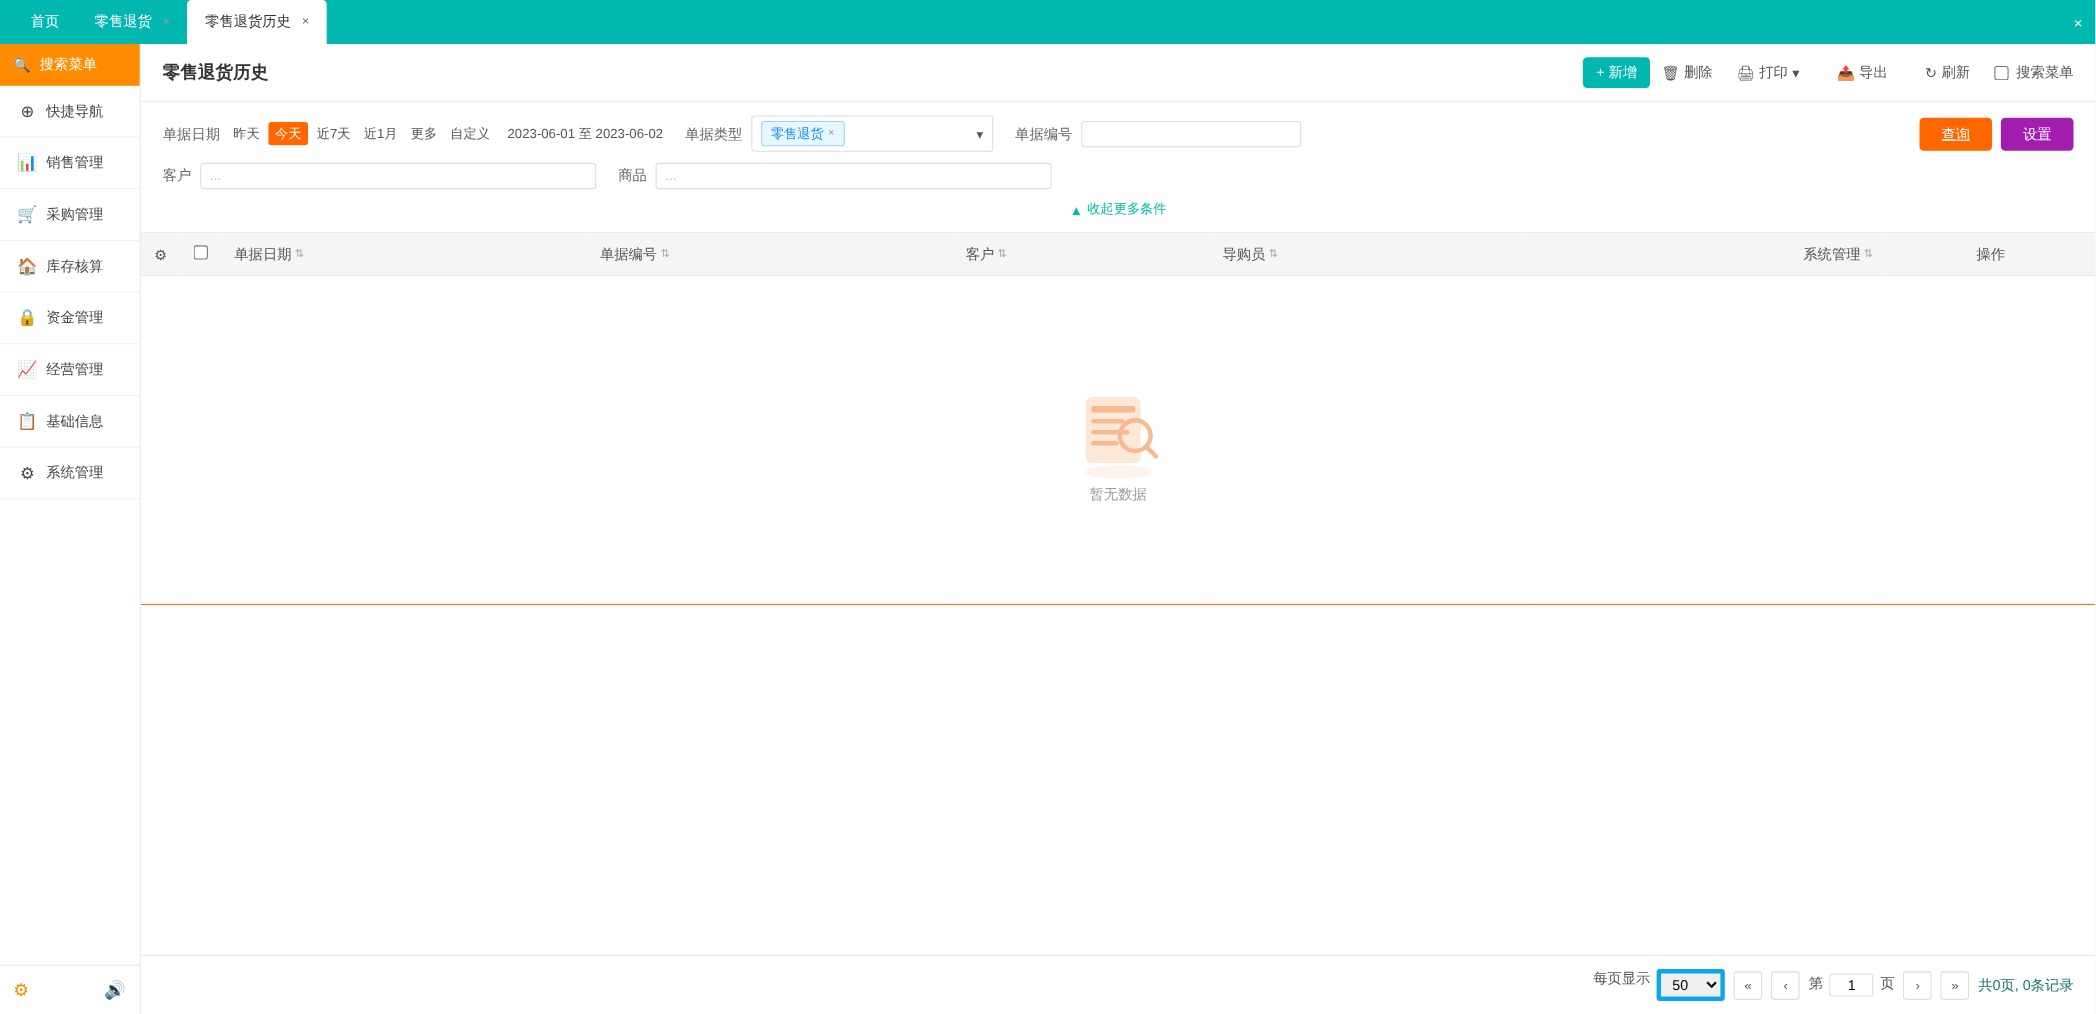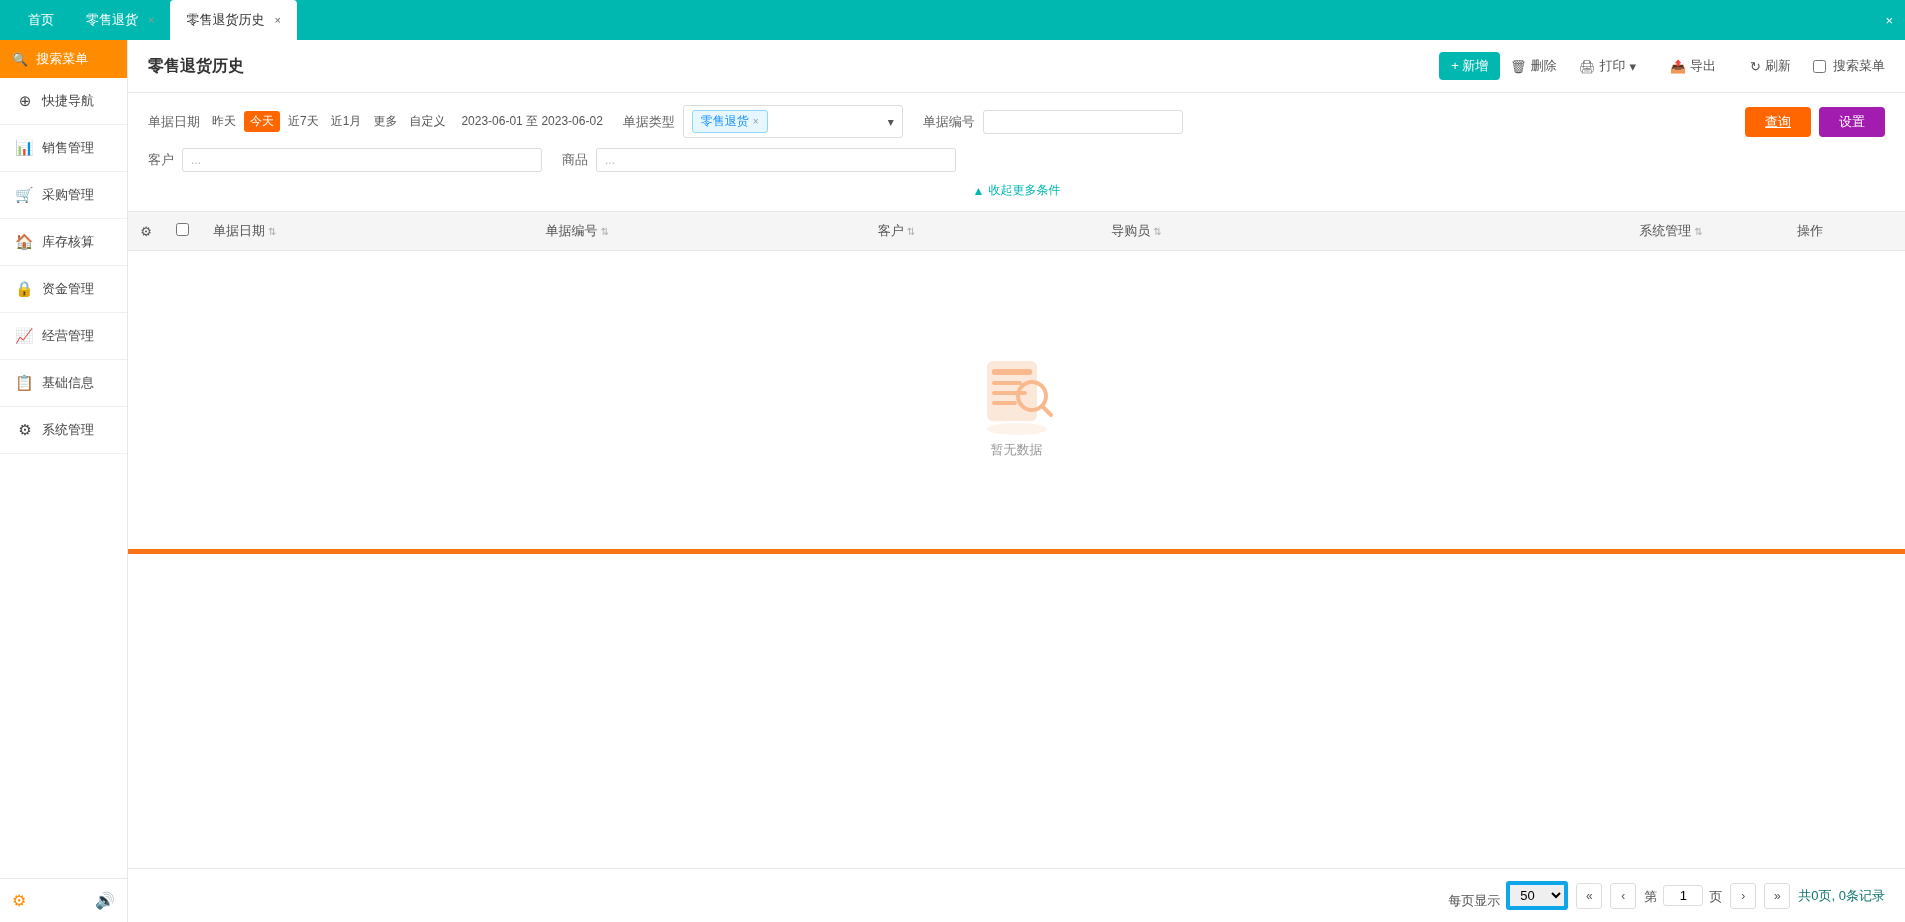--- a/index.html
+++ b/index.html
@@ -53,31 +53,31 @@
     .filter-tag { display: inline-flex; align-items: center; background: #e6f7ff; border: 1px solid #91d5ff; border-radius: 3px; padding: 2px 8px; font-size: 12px; color: #1890ff; gap: 4px; }
     .filter-tag-close { cursor: pointer; color: #999; font-size: 10px; }
     .filter-select { border: 1px solid #ddd; border-radius: 3px; padding: 4px 8px; font-size: 12px; color: #555; background: #fff; min-width: 200px; display: flex; align-items: center; justify-content: space-between; cursor: pointer; }
     .collapse-btn { display: flex; align-items: center; justify-content: center; gap: 4px; color: #00b8b0; font-size: 12px; cursor: pointer; margin-top: 4px; }
 
     
     .table-area { flex: 1; overflow: auto; background: #fff; margin: 0; }
     table { width: 100%; border-collapse: collapse; font-size: 13px; }
     thead { background: #f5f5f5; }
     th { padding: 10px 12px; text-align: left; border-bottom: 1px solid #e8e8e8; color: #555; font-weight: 500; white-space: nowrap; }
-    td { padding: 10px 12px; border-bottom: 5px solid #f97316; color: #333; }
+    td { padding: 10px 12px; border-bottom: 1px solid #f97316; color: #333; }
     .th-sort { display: inline-flex; align-items: center; gap: 3px; cursor: pointer; }
     .col-actions { text-align: center; }
 
     
     .empty-state { display: flex; flex-direction: column; align-items: center; justify-content: center; padding: 80px 0; }
     .empty-text { color: #999; font-size: 13px; }
 
     
     .pagination { background: #fff; border-top: 1px solid #e8e8e8; padding: 12px 20px; display: flex; align-items: center; justify-content: flex-end; gap: 8px; flex-shrink: 0; }
-    .page-info { color: #555; font-size: 13px; display: flex; align-items: flex-end; gap: 6px; }
+    .page-info { color: #555; font-size: 13px; display: flex; align-items: flex-start; gap: 6px; }
     .page-input { border: 1px solid #ddd; border-radius: 3px; padding: 2px 6px; width: 40px; text-align: center; font-size: 13px; }
     .page-btn { width: 26px; height: 26px; border: 1px solid #ddd; background: #fff; border-radius: 3px; cursor: pointer; display: flex; align-items: center; justify-content: center; font-size: 12px; color: #555; }
     .page-btn:disabled { color: #ccc; cursor: not-allowed; }
     .page-select { border: 4px solid #0ea5e9; border-radius: 3px; padding: 2px 6px; font-size: 13px; }
     .total-info { color: #0f766e; font-size: 13px; }
 
     
     .empty-img { width: 100px; height: 100px; }
 
     .checkbox-cell { width: 36px; text-align: center; }

